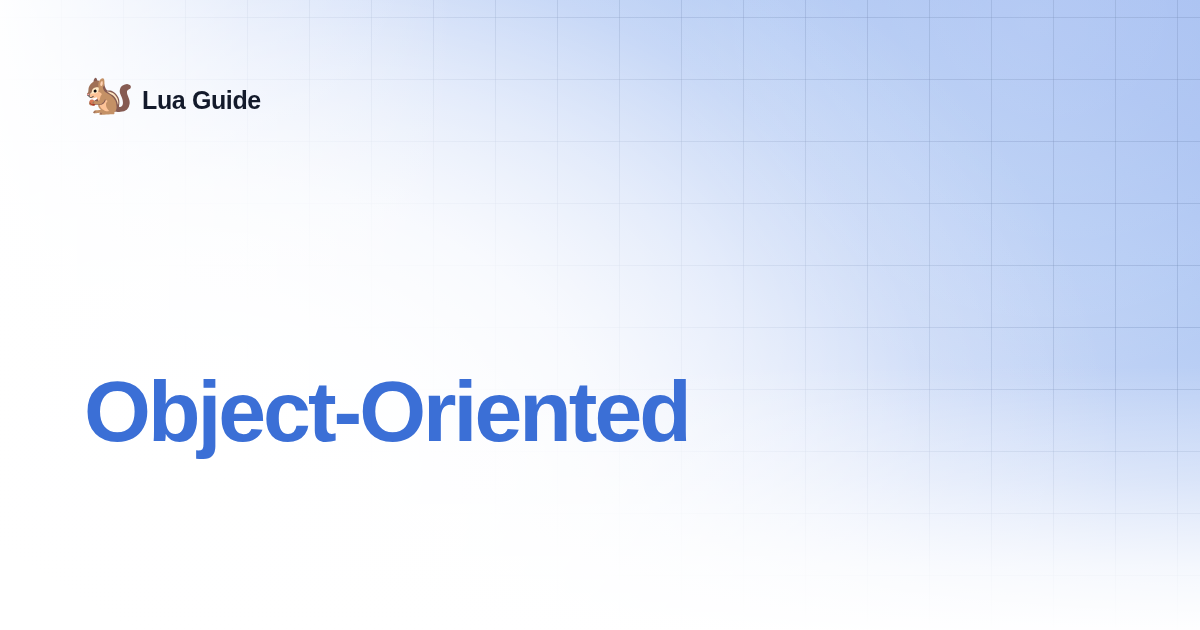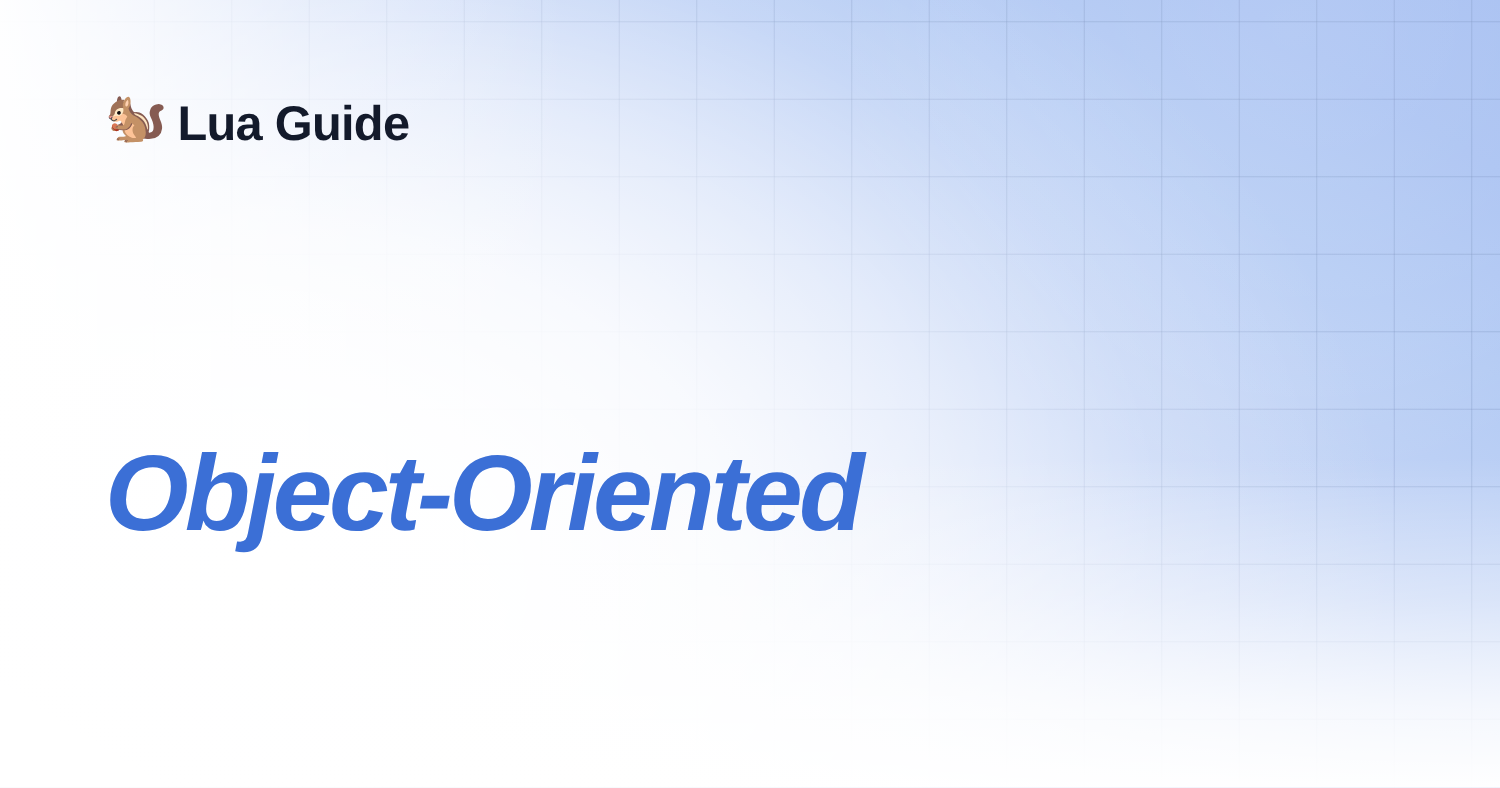--- a/index.html
+++ b/index.html
@@ -140,33 +140,32 @@
   #brand-logo {
     font-size: 40px;
     line-height: 1;
     display: block;
     width: 44px;
     height: 52px;
     text-align: center;
   }
 
   #brand-name {
-    font-size: 39px;
+    font-size: 25px;
     font-weight: 700;
     letter-spacing: -0.015em;
     color: #131a2b;
     white-space: nowrap;
   }
 
   #headline {
     position: absolute;
     left: 84px;
-    top: 332px;
+    top: 348px;
     max-width: 930px;
-    font-style: italic;
   }
 
   .headline-line {
     display: block;
     font-size: 86px;
     line-height: 0.98;
     font-weight: 700;
     letter-spacing: -0.035em;
     color: #3b6fd6;
     white-space: nowrap;

